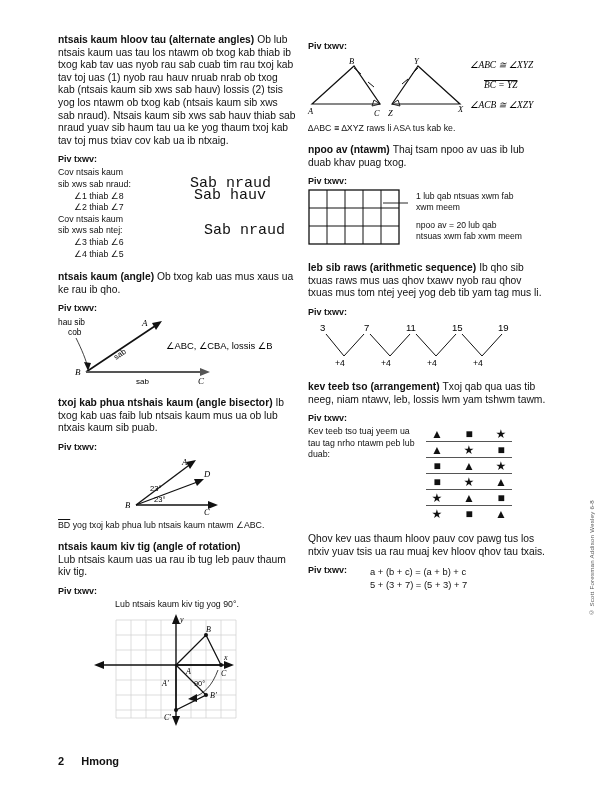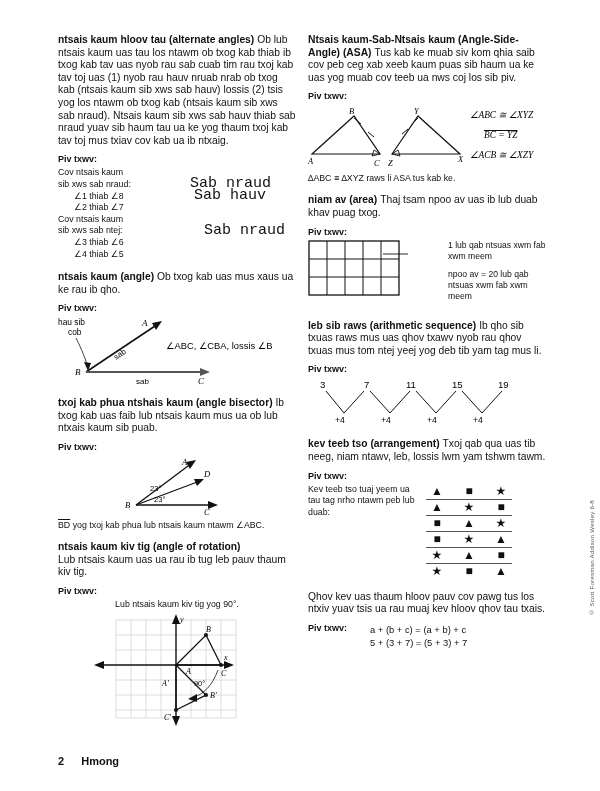--- a/index.html
+++ b/index.html
@@ -26,21 +26,21 @@
   .footer{position:absolute;left:58px;bottom:24px;font-size:11px;font-weight:bold;}
   .footer .pg{margin-right:14px;}
   .vert-copy{position:absolute;right:5px;top:500px;font-size:6.2px;color:#555;
       writing-mode:vertical-rl;transform:rotate(180deg);letter-spacing:.2px;white-space:nowrap;}
   .shaperow{display:flex;align-items:center;justify-content:space-between;width:86px;
       border-bottom:1px solid #555;height:15px;font-size:12px;line-height:12px;}
   .shaperow:last-child{border-bottom:none;}
   .shaperow span{width:22px;text-align:center;}
   .arrgrid{position:absolute;left:118px;top:0;}
   .arrtext{font-size:8.8px;line-height:11.6px;width:110px;}
-  .gridfig-wrap{display:flex;align-items:flex-start;gap:32px;}
+  .gridfig-wrap{display:flex;align-items:center;}
   .gridnote{font-size:8.6px;line-height:11px;margin-left:8px;width:108px;}
   .gridnote p{margin:0 0 7px 0;}
   .ovl{text-decoration:overline;}
   .caption{font-size:8.8px;margin-top:3px;}
 </style>
 </head>
 <body>
 
 <div class="page">
 
@@ -176,24 +176,20 @@
           <text x="136" y="74" font-size="7.4">90°</text>
         </svg>
       </div>
     </div>
 
   </div>
 
   <div class="col col-right">
 
     <div class="entry">
-      <div class="term">
-        <span>Ntsais kaum-Sab-Ntsais kaum (Angle-Side-Angle) (ASA)</span>
-        <span class="def">Tus kab ke muab siv kom qhia saib cov peb ceg xab xeeb kaum puas sib haum ua ke uas yog muab cov teeb ua nws coj los sib piv.</span>
-      </div>
       <div class="piv">Piv txwv:</div>
       <div class="fig">
         <svg width="238" height="66" viewBox="0 0 238 66">
           <polygon points="4,50 46,12 72,50" fill="none" stroke="#111" stroke-width="1.2"></polygon>
           <polygon points="84,50 110,12 152,50" fill="none" stroke="#111" stroke-width="1.2"></polygon>
           <line x1="60" y1="28" x2="66" y2="33" stroke="#111" stroke-width="1"></line>
           <line x1="94" y1="30" x2="100" y2="25" stroke="#111" stroke-width="1"></line>
           <path d="M46,14 L53,20" stroke="#111" fill="none" stroke-width=".9"></path>
           <path d="M110,14 L104,20" stroke="#111" fill="none" stroke-width=".9"></path>
           <path d="M66,46 L72,50 L64,52 Z" fill="none" stroke="#111" stroke-width=".9"></path>
@@ -207,21 +203,21 @@
           <text x="162" y="14" font-size="9.4" font-style="italic" font-family="Liberation Serif, serif">∠ABC ≅ ∠XYZ</text>
           <text x="176" y="34" font-size="9.4" font-style="italic" font-family="Liberation Serif, serif" text-decoration="overline">BC = YZ</text>
           <text x="162" y="54" font-size="9.4" font-style="italic" font-family="Liberation Serif, serif">∠ACB ≅ ∠XZY</text>
         </svg>
       </div>
       <div class="caption">∆ABC ≡ ∆XYZ raws li ASA tus kab ke.</div>
     </div>
 
     <div class="entry">
       <div class="term">
-        <span>niam av (area)</span>
+        <span>npoo av (ntawm)</span>
         <span class="def">Thaj tsam npoo av uas ib lub duab khav puag txog.</span>
       </div>
       <div class="piv">Piv txwv:</div>
       <div class="gridfig-wrap">
         <svg width="100" height="62" viewBox="0 0 100 62">
           <rect x="1" y="1" width="90" height="54" fill="none" stroke="#111" stroke-width="1.3"></rect>
           <g stroke="#111" stroke-width="1">
             <line x1="19" y1="1" x2="19" y2="55"></line>
               <line x1="37" y1="1" x2="37" y2="55"></line>
             <line x1="55" y1="1" x2="55" y2="55"></line>

